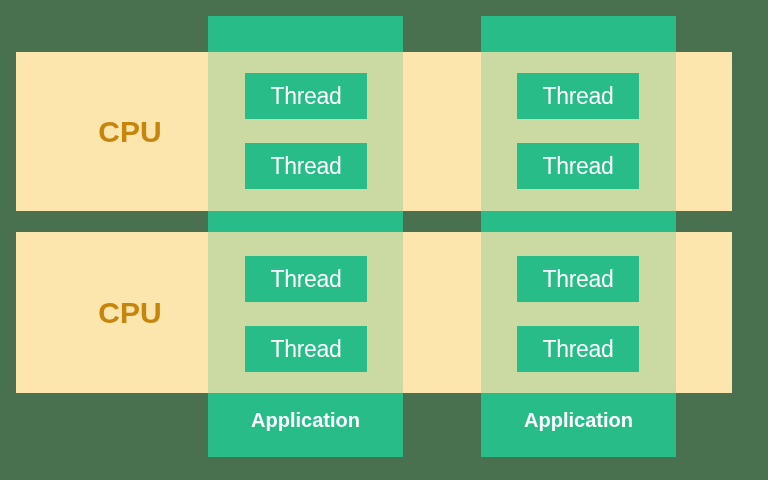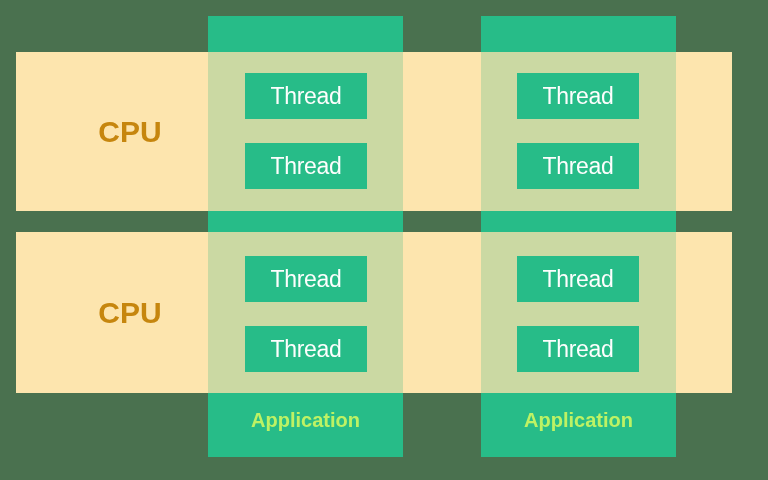--- a/index.html
+++ b/index.html
@@ -79,21 +79,21 @@
   .cpu-label.bar-2 { top: 232px; height: 161px; }
 
   
   .app-label {
     top: 393px;
     width: 195px;
     height: 55px;
     display: flex;
     align-items: center;
     justify-content: center;
-    color: #bef264;
+    color: #ffffff;
     font-size: 20px;
     font-weight: bold;
   }
   .app-label.col-1 { left: 208px; }
   .app-label.col-2 { left: 481px; }
 </style>
 </head>
 <body>
 
 <div class="canvas">

